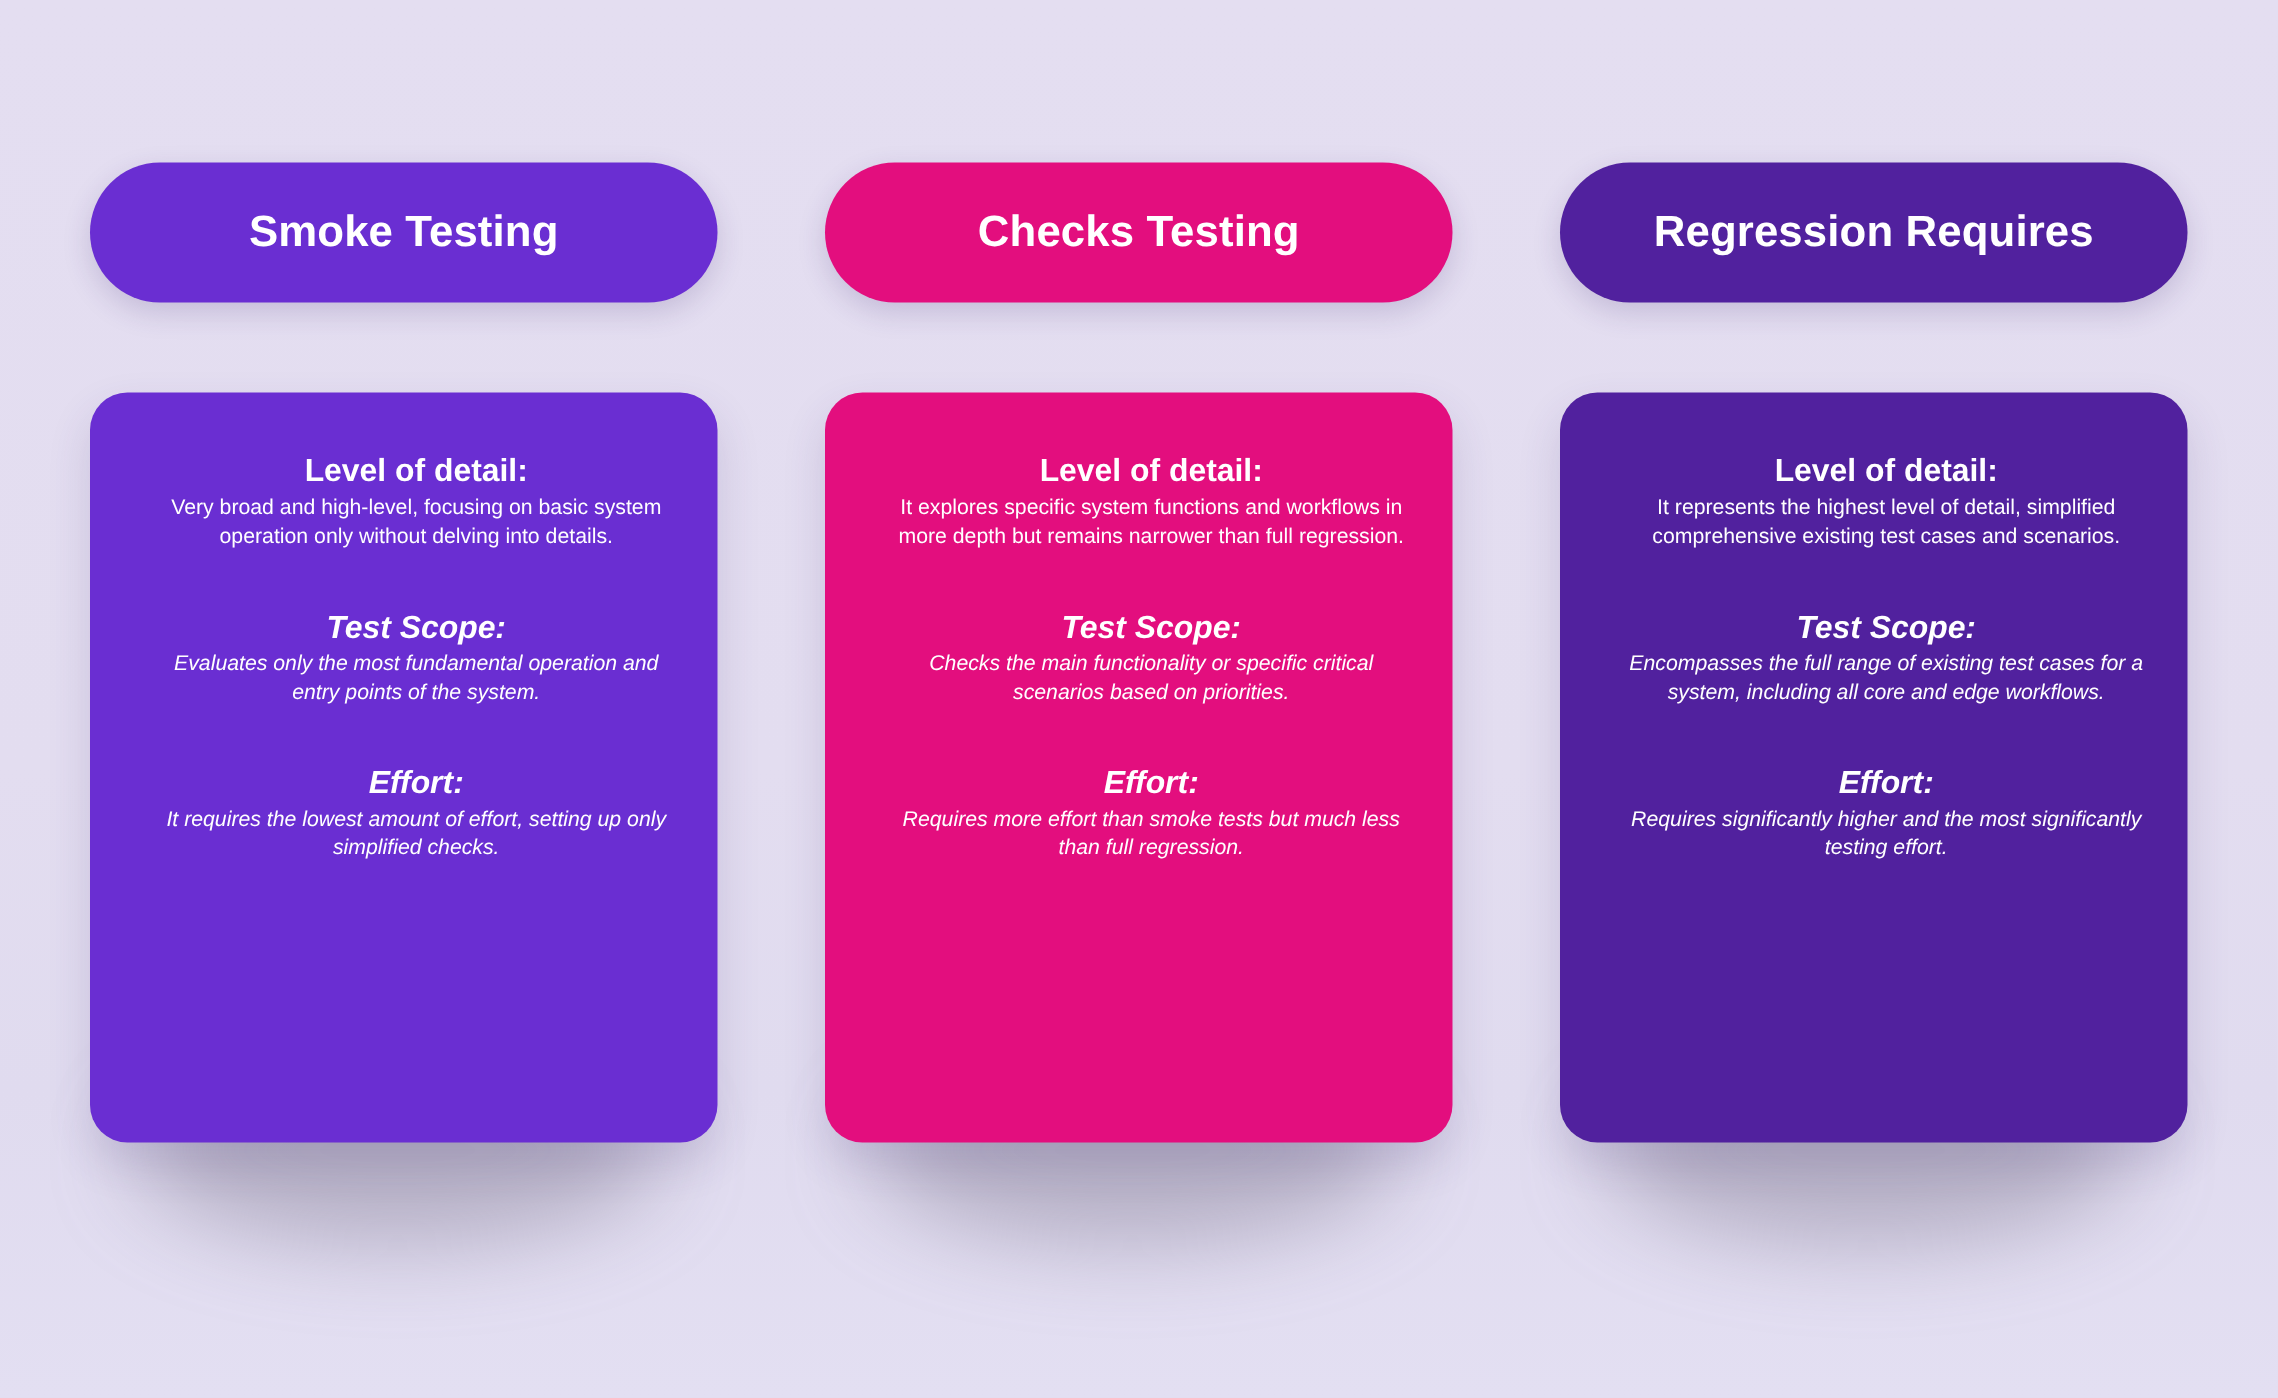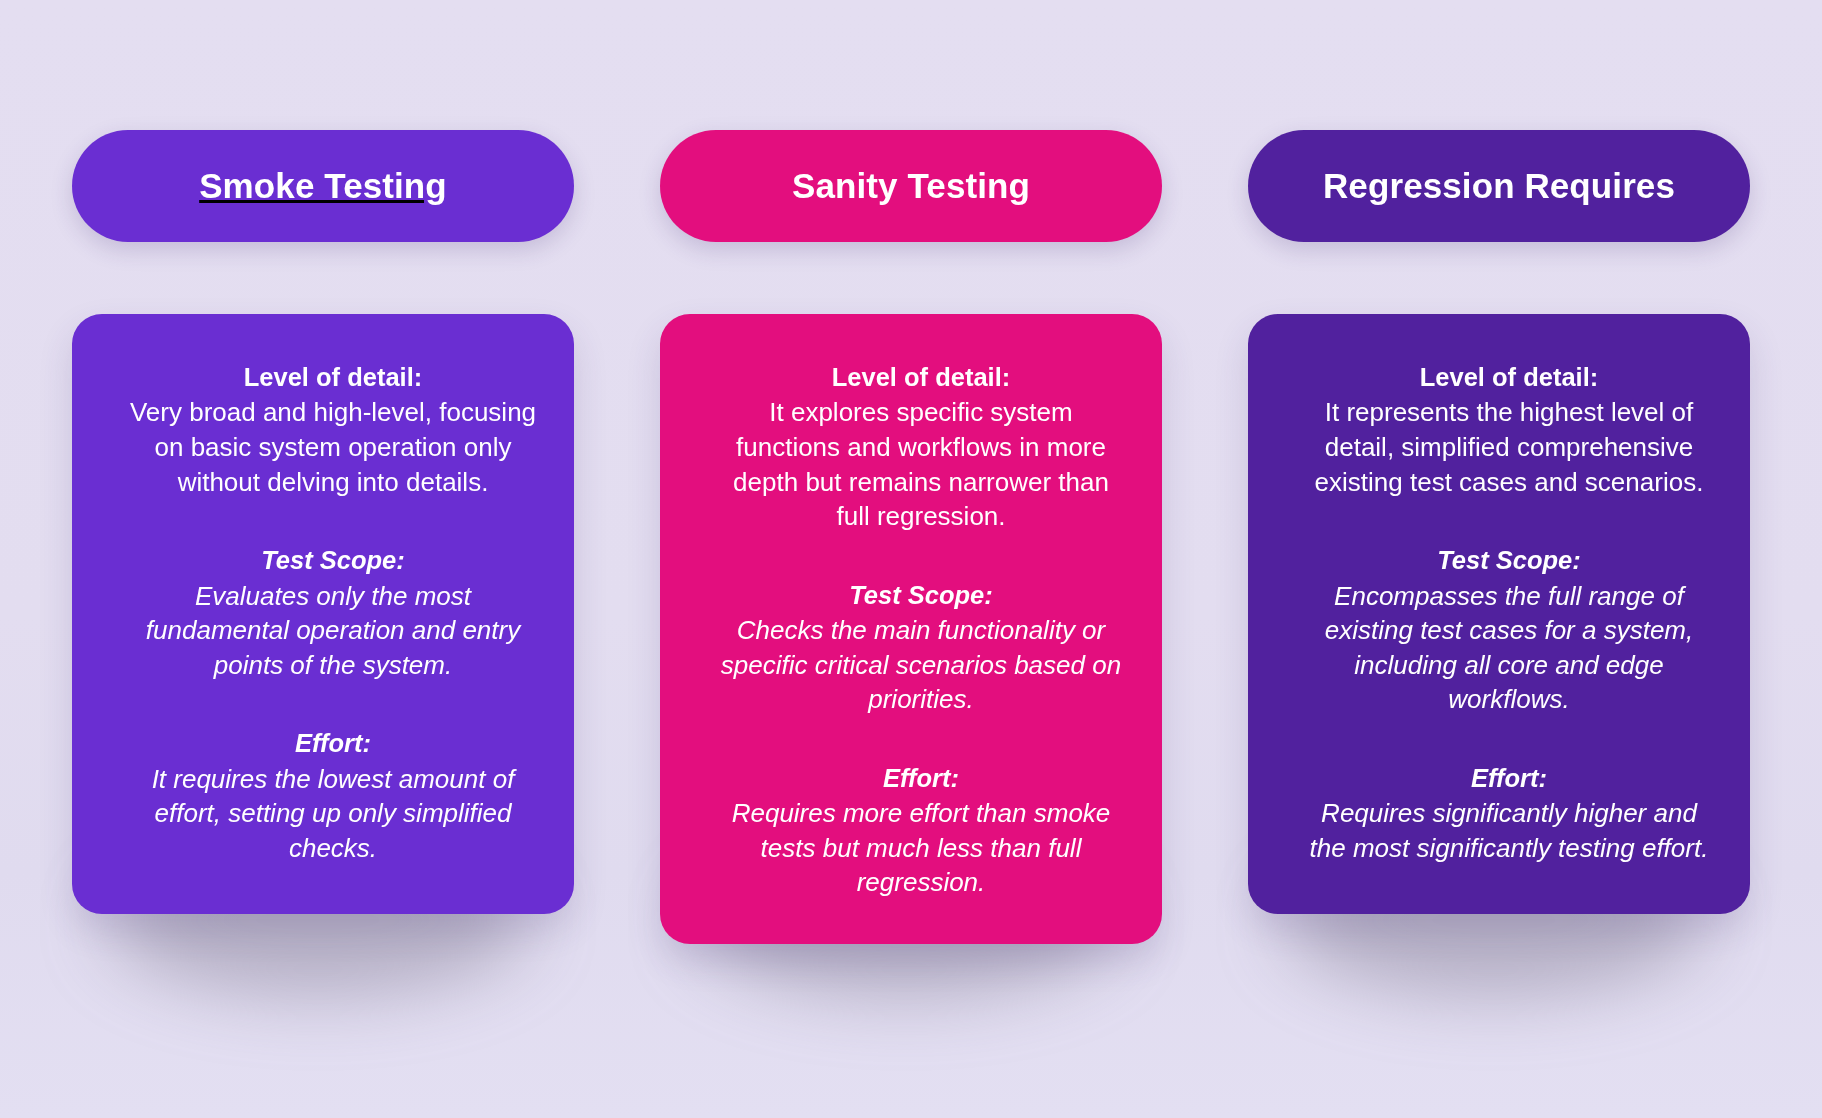--- a/index.html
+++ b/index.html
@@ -97,27 +97,27 @@
   .section-label {
     display: block;
     font-size: 25.5px;
     font-weight: bold;
     line-height: 1.35;
     margin-bottom: 1px;
   }
 
   .section-text {
     display: block;
-    font-size: 26px;
+    font-size: 17px;
     font-weight: normal;
     line-height: 1.33;
   }
 
   
-  .c1 .card-header { background: #6a2ed2; text-decoration: underline; }
+  .c1 .card-header { background: #6a2ed2; }
   .c1 .card-body   { background: #6a2ed2; }
   
   .c2 .card-header { background: #e30e7e; }
   .c2 .card-body   { background: #e30e7e; }
   
   .c3 .card-header { background: #51219e; }
   .c3 .card-body   { background: #51219e; }
 </style>
 </head>
 <body>
@@ -145,21 +145,21 @@
         </div>
         <div class="section">
           <span class="section-label">Effort:</span>
           <span class="section-text">It requires the lowest amount of effort, setting up only simplified checks.</span>
         </div>
       </div>
     </div>
 
     <div class="column c2">
       <div class="card-header">
-        <span class="card-header-title">Sanity Testing</span>
+        <span class="card-header-title">Checks Testing</span>
       </div>
       <div class="card-body">
         <div class="section">
           <span class="section-label">Level of detail:</span>
           <span class="section-text">It explores specific system functions and workflows in more depth but remains narrower than full regression.</span>
         </div>
         <div class="section">
           <span class="section-label">Test Scope:</span>
           <span class="section-text">Checks the main functionality or specific critical scenarios based on priorities.</span>
         </div>

